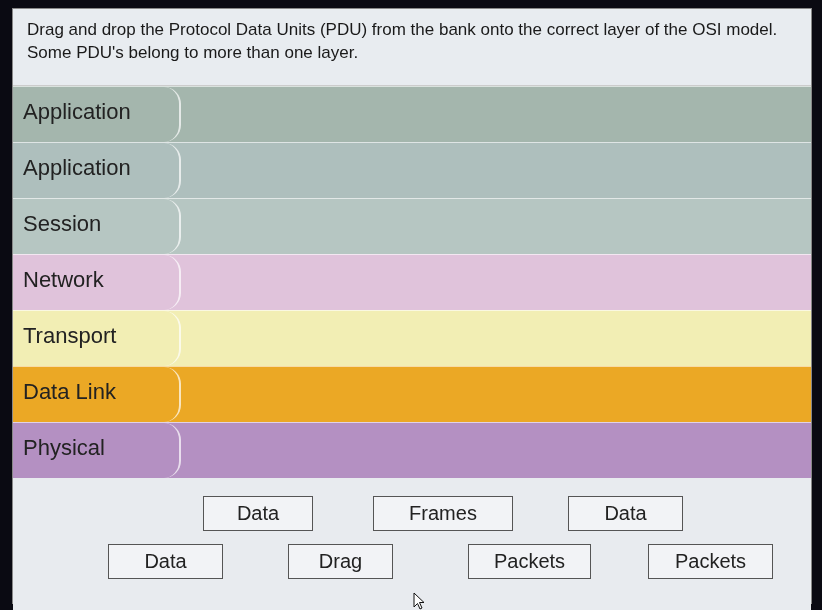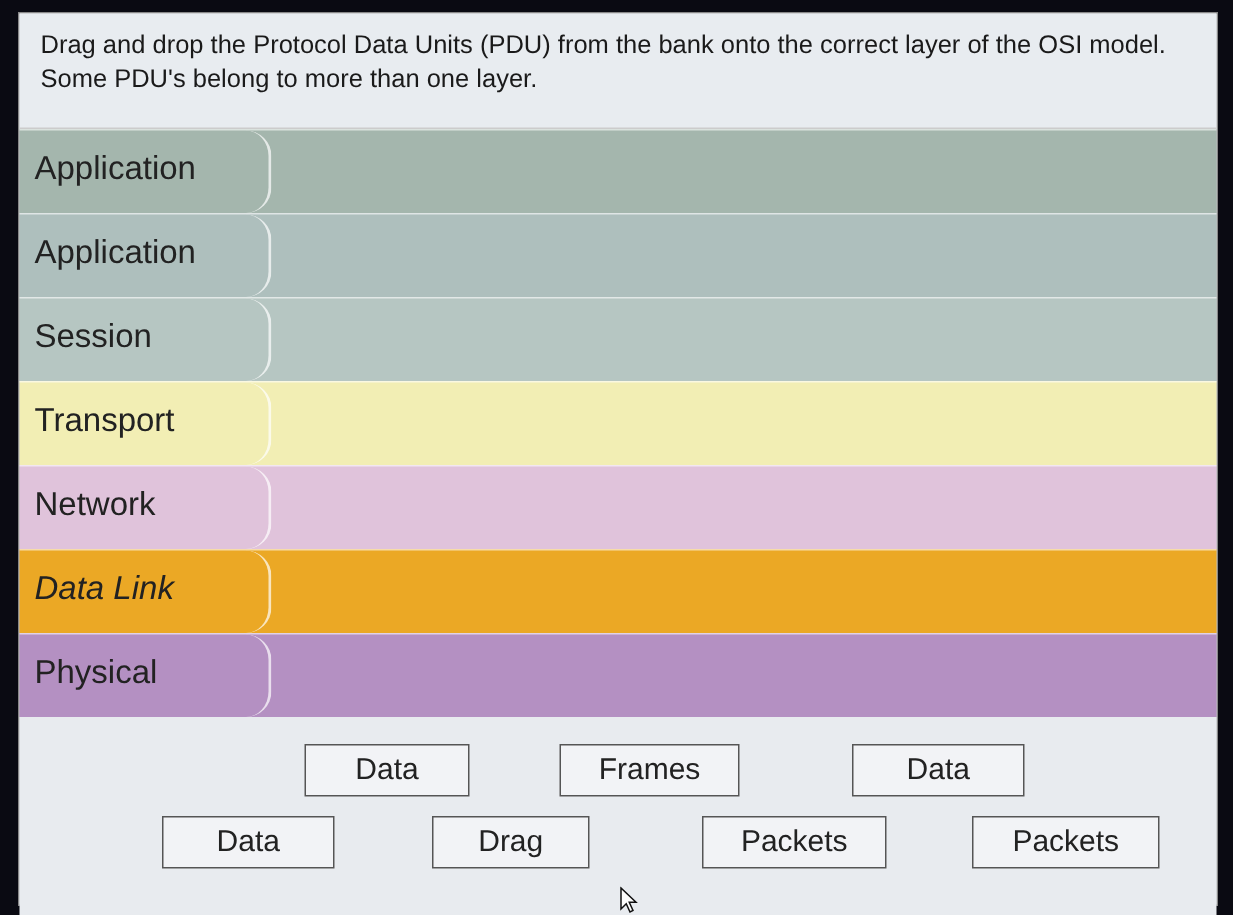--- a/index.html
+++ b/index.html
@@ -44,21 +44,21 @@
       border-radius: 17px;
     }
     .layer-drop {
       flex: 1;
     }
     .row-application { background: #a4b6ad; }
     .row-presentation { background: #aebfbd; }
     .row-session { background: #b6c6c2; }
     .row-transport { background: #f2eeb4; }
     .row-network { background: #e0c3db; }
-    .row-datalink { background: #eba825; font-style: italic; }
+    .row-datalink { background: #eba825; }
     .row-physical { background: #b490c2; justify-content: flex-end; }
     
     .bank {
       position: relative;
       width: 100%;
       height: 140px;
       background: #e8ebef;
     }
     .pdu {
       position: absolute;
@@ -91,41 +91,41 @@
       <div class="layer-drop"></div>
     </div>
     <div class="layer-row row-presentation">
       <div class="layer-label">Application</div>
       <div class="layer-drop"></div>
     </div>
     <div class="layer-row row-session">
       <div class="layer-label">Session</div>
       <div class="layer-drop"></div>
     </div>
+    <div class="layer-row row-network">
+      <div class="layer-label">Network</div>
+      <div class="layer-drop"></div>
+    </div>
     <div class="layer-row row-transport">
       <div class="layer-label">Transport</div>
-      <div class="layer-drop"></div>
-    </div>
-    <div class="layer-row row-network">
-      <div class="layer-label">Network</div>
       <div class="layer-drop"></div>
     </div>
     <div class="layer-row row-datalink">
       <div class="layer-label">Data Link</div>
       <div class="layer-drop"></div>
     </div>
     <div class="layer-row row-physical">
       <div class="layer-label">Physical</div>
       <div class="layer-drop"></div>
     </div>
   </div>
 
   <div class="bank">
     <div class="pdu" style="left:190px; top:18px; width:110px;">Data</div>
-    <div class="pdu" style="left:360px; top:18px; width:120px;">Frames</div>
+    <div class="pdu" style="left:360px; top:18px; width:140px;">Frames</div>
     <div class="pdu" style="left:555px; top:18px; width:115px;">Data</div>
 
     <div class="pdu" style="left:95px;  top:66px; width:115px;">Data</div>
     <div class="pdu" style="left:275px; top:66px; width:105px;">Drag</div>
     <div class="pdu" style="left:455px; top:66px; width:123px;">Packets</div>
     <div class="pdu" style="left:635px; top:66px; width:125px;">Packets</div>
 
     <div class="cursor">
       <svg width="14" height="18" viewBox="0 0 14 18">
           <path d="M1 1 L1 15 L4.5 11.5 L7 17 L9 16 L6.5 10.5 L11 10.5 Z" fill="#fdfdfd" stroke="#111" stroke-width="1"></path>

